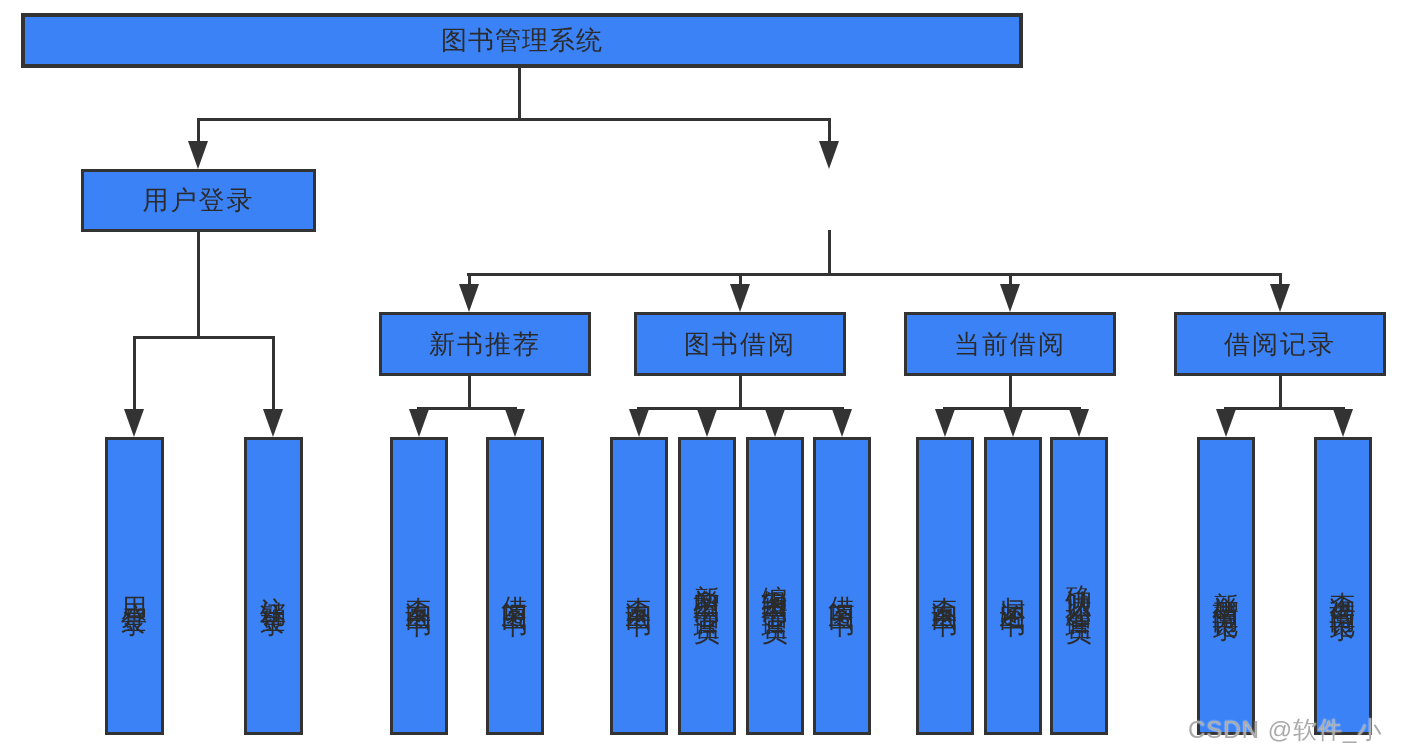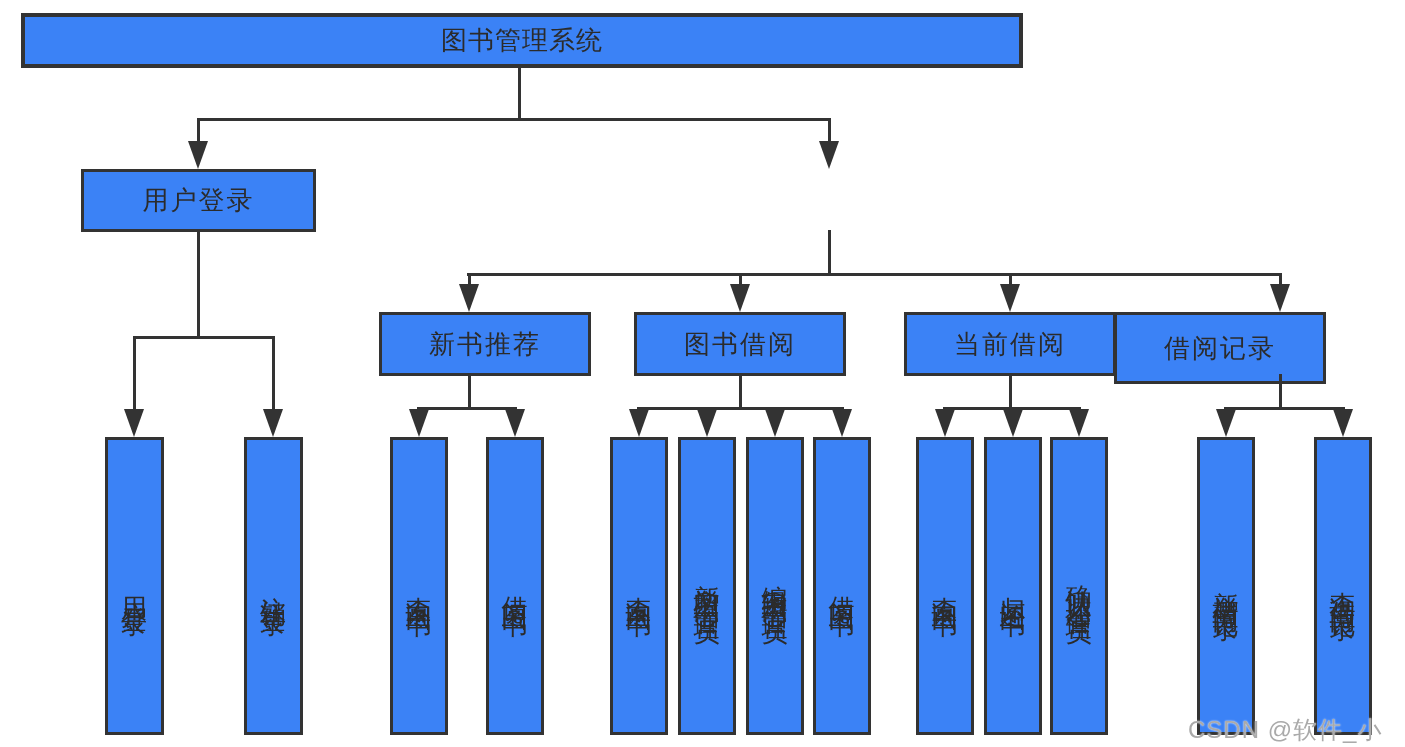--- a/index.html
+++ b/index.html
@@ -22,21 +22,21 @@
     font-size:26px;letter-spacing:2px;color:var(--text);
     white-space:nowrap;
   }
   
   #box-root          {left:21px;  top:13px;  width:1002px; height:55px; border-width:4px; letter-spacing:1px;}
   #box-user-login    {left:81px;  top:169px; width:235px;  height:63px;}
   #box-book-mgmt     {left:712px; top:169px; width:235px;  height:63px;}
   #box-new-book      {left:363px; top:312px; width:212px;  height:64px;margin-left:16px;}
   #box-book-borrow   {left:634px; top:312px; width:212px;  height:64px;}
   #box-cur-borrow    {left:904px; top:312px; width:212px;  height:64px;}
-  #box-borrow-record {left:1114px;top:312px; width:212px;  height:72px;}
+  #box-borrow-record {left:1174px;top:312px; width:212px;  height:64px;}
   
   .leaf{top:437px;height:298px;width:58px;}
   .leaf .vtext{
     writing-mode:vertical-rl;
     font-size:26px;letter-spacing:5px;line-height:1;
   }
   #leaf-user-login {left:105px;width:59px;}
   #leaf-logout     {left:244px;width:59px;}
   #leaf-nb-query   {left:390px;}
   #leaf-nb-borrow  {left:486px;}

